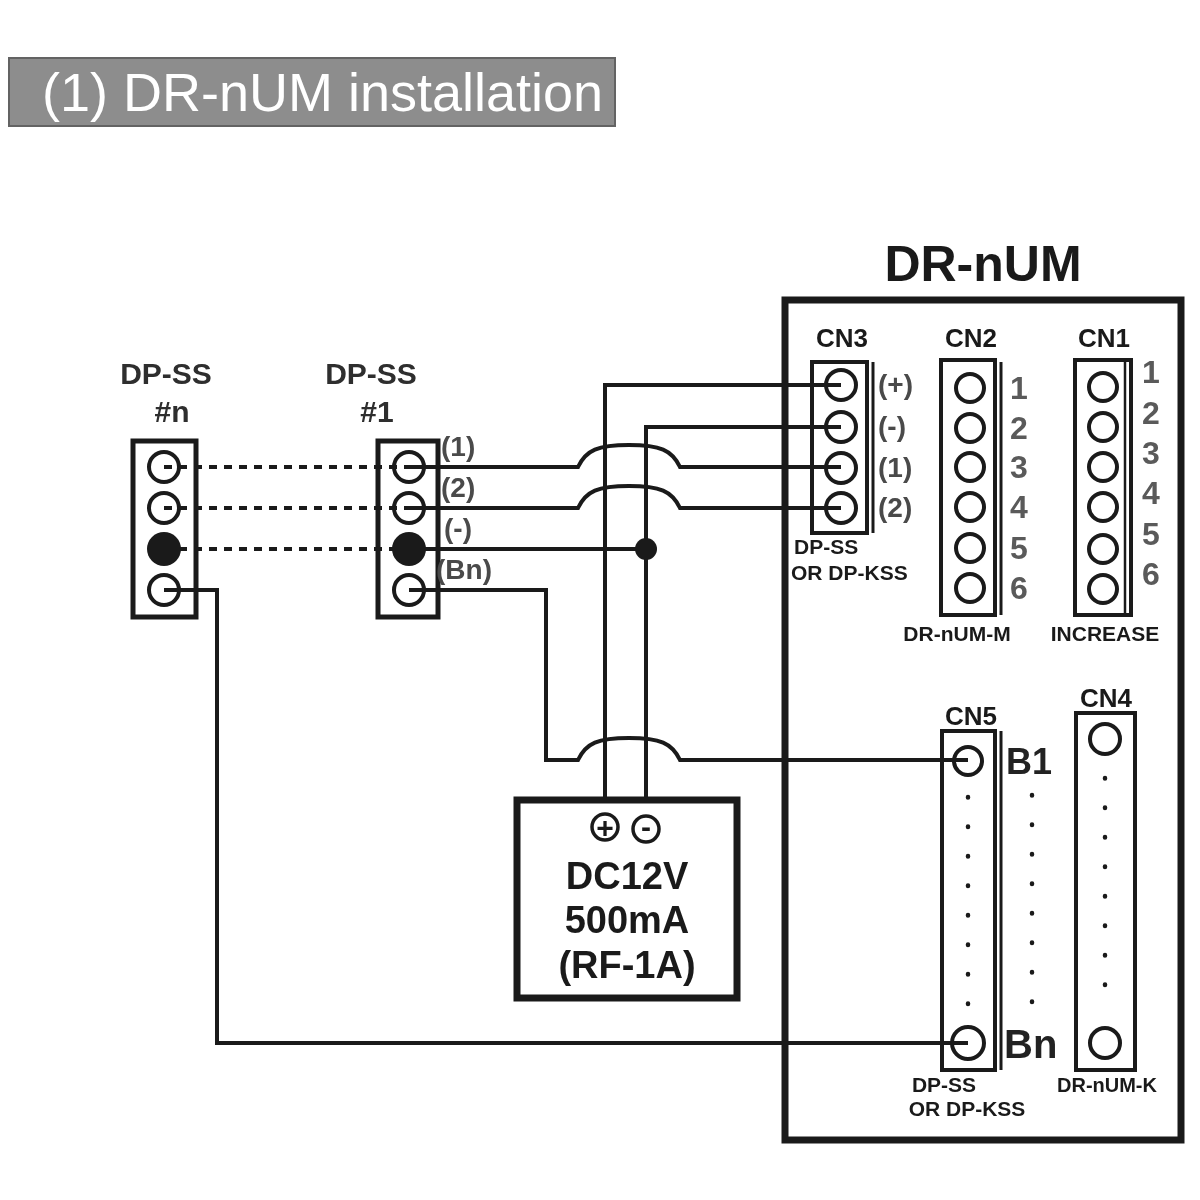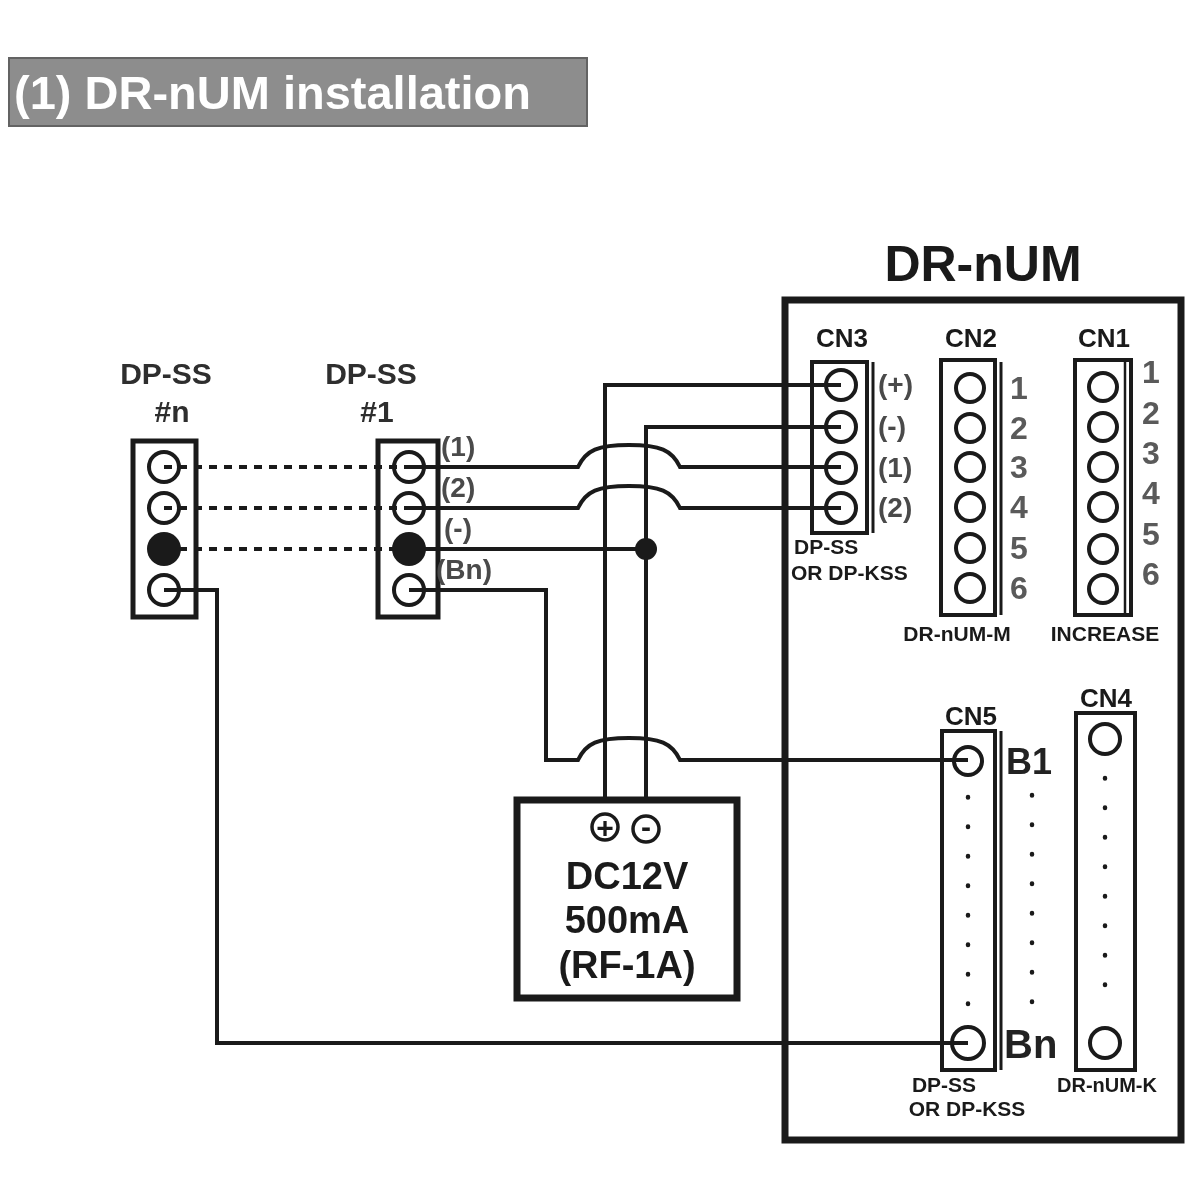--- a/index.html
+++ b/index.html
@@ -1,22 +1,22 @@
 <!DOCTYPE html>
 <html><head>
 <meta charset="utf-8">
 <style>
   html,body{margin:0;padding:0;background:#ffffff;}
   body{font-family:"Liberation Sans", sans-serif;}
   .page{position:relative;width:1200px;height:1200px;background:#fff;overflow:hidden;}
   .title-bar{
     position:absolute;left:8px;top:57px;width:572px;height:66px;
     background:#8d8d8d;border:2px solid #636363;
-    color:#ffffff;font-size:47px;font-weight:700;
-    display:flex;align-items:center;padding-left:4px;
+    color:#ffffff;font-size:54px;font-weight:400;
+    display:flex;align-items:center;padding-left:32px;
     letter-spacing:0px;white-space:nowrap;
   }
   svg{position:absolute;left:0;top:0;}
   svg text{font-family:"Liberation Sans", sans-serif;fill:#1a1a1a;}
   .lbl-big{font-size:50px;font-weight:600;}
   .lbl-cn{font-size:26px;font-weight:700;}
   .lbl-sub{font-size:21px;font-weight:700;}
   .lbl-station{font-size:30px;font-weight:600;fill:#2e2e2e;}
   .lbl-wire{font-size:28px;font-weight:600;fill:#4a4a4a;}
   .lbl-pinnum{font-size:32px;font-weight:600;fill:#5a5a5a;}

